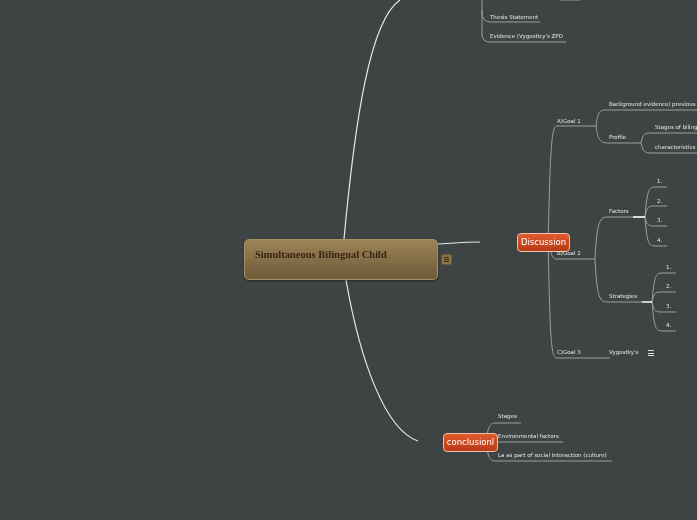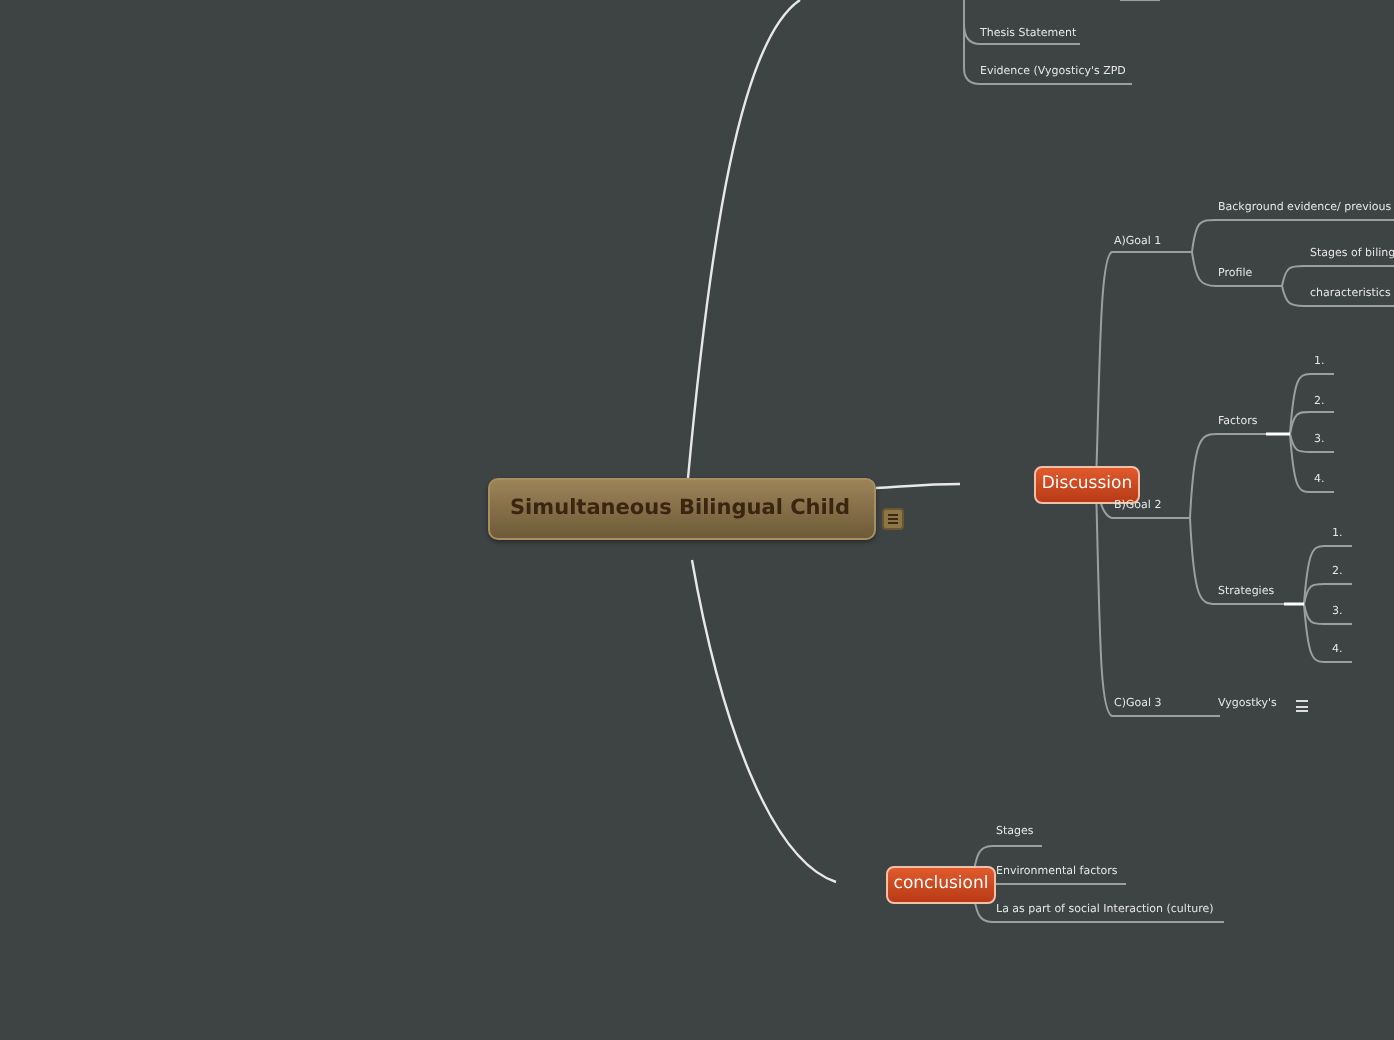--- a/index.html
+++ b/index.html
@@ -4,26 +4,27 @@
 <style>
   html, body { margin: 0; padding: 0; }
   body {
     width: 697px; height: 520px; overflow: hidden;
     background: #3e4443;
     font-family: "DejaVu Sans", sans-serif;
     position: relative;
   }
   svg.links { position: absolute; left: 0; top: 0; width: 697px; height: 520px; }
   .root {
-    position: absolute; left: 244px; top: 239px; width: 194px; height: 31px;
+    position: absolute; left: 244px; top: 239px; width: 194px; height: 41px;
     background: linear-gradient(#9c8458, #6e5a39);
     border: 1px solid #a78f62;
     border-radius: 5px;
     box-sizing: border-box;
     box-shadow: 0 1px 2px rgba(0,0,0,0.4);
+    font-family: Liberation Serif, serif;
   }
   .root span {
     position: absolute; left: 10px; top: 8px; width: 170px;
     color: #3b2410; font-weight: bold; font-size: 10.5px; line-height: 13px;
   }
   .note-btn {
     position: absolute; left: 441px; top: 254px; width: 11px; height: 11px;
     background: #8d7646; border: 1px solid #6b5632; border-radius: 2px; box-sizing: border-box;
   }
   .note-btn i { position: absolute; left: 2px; width: 5px; height: 1px; background: #3b2a12; }

